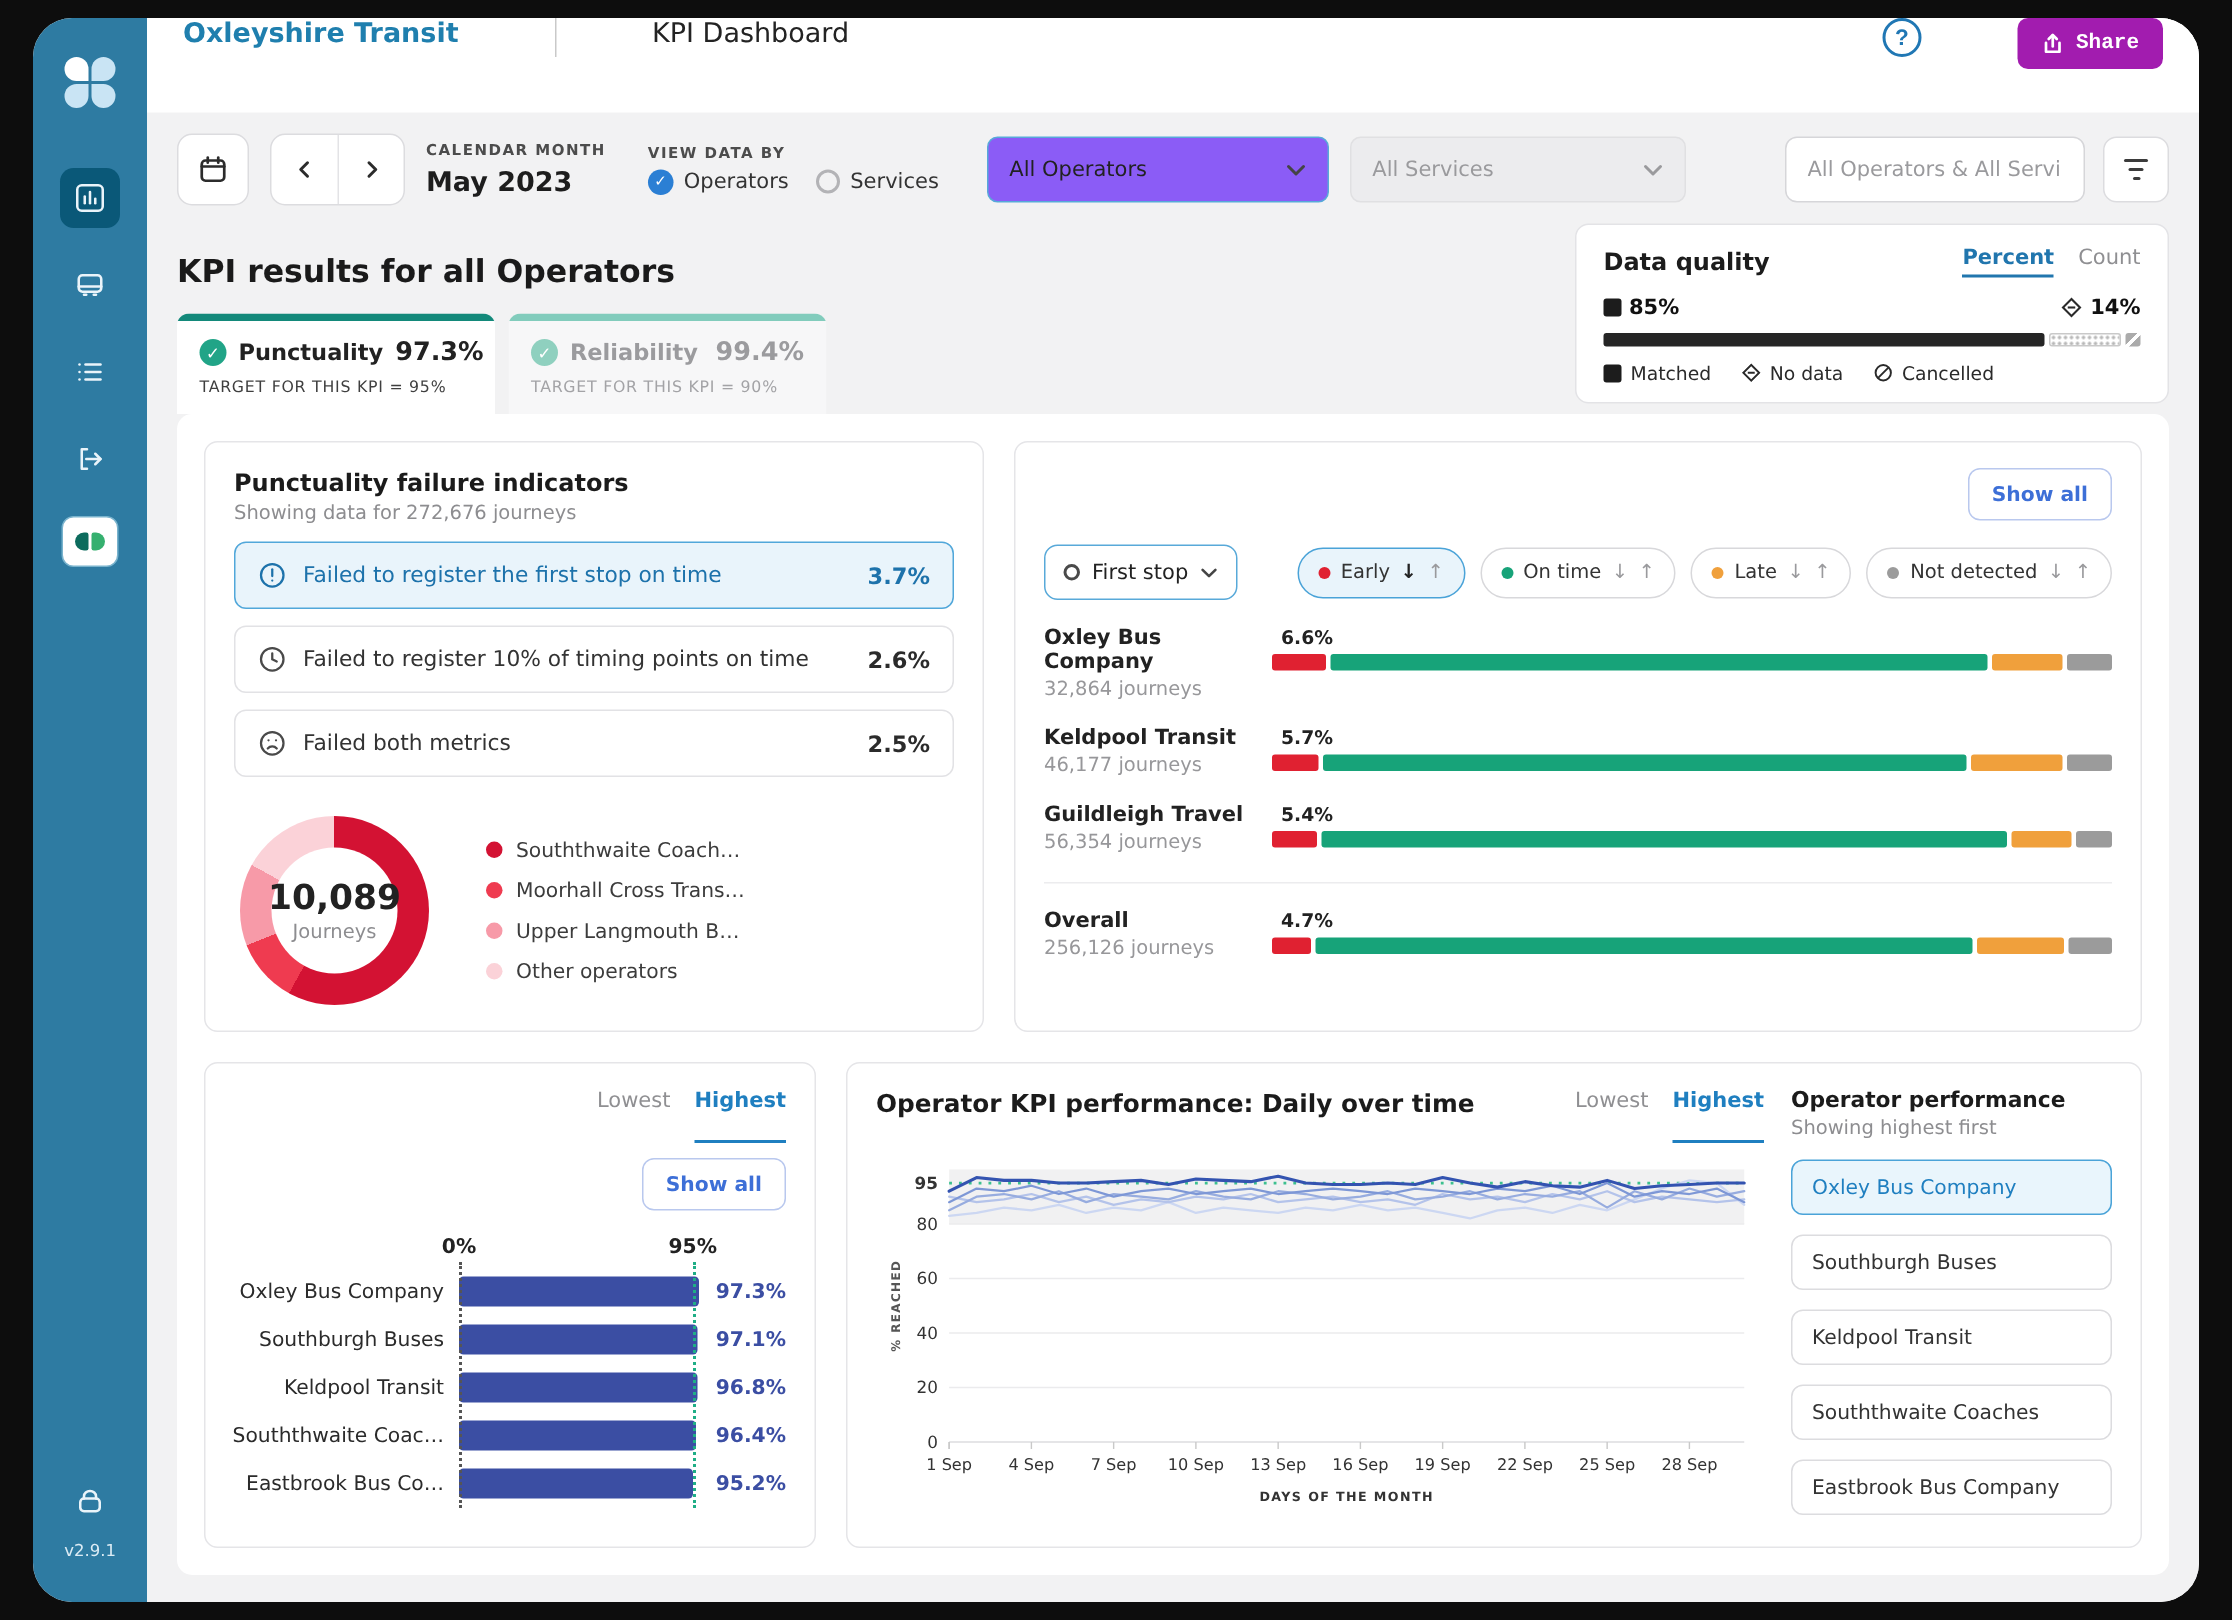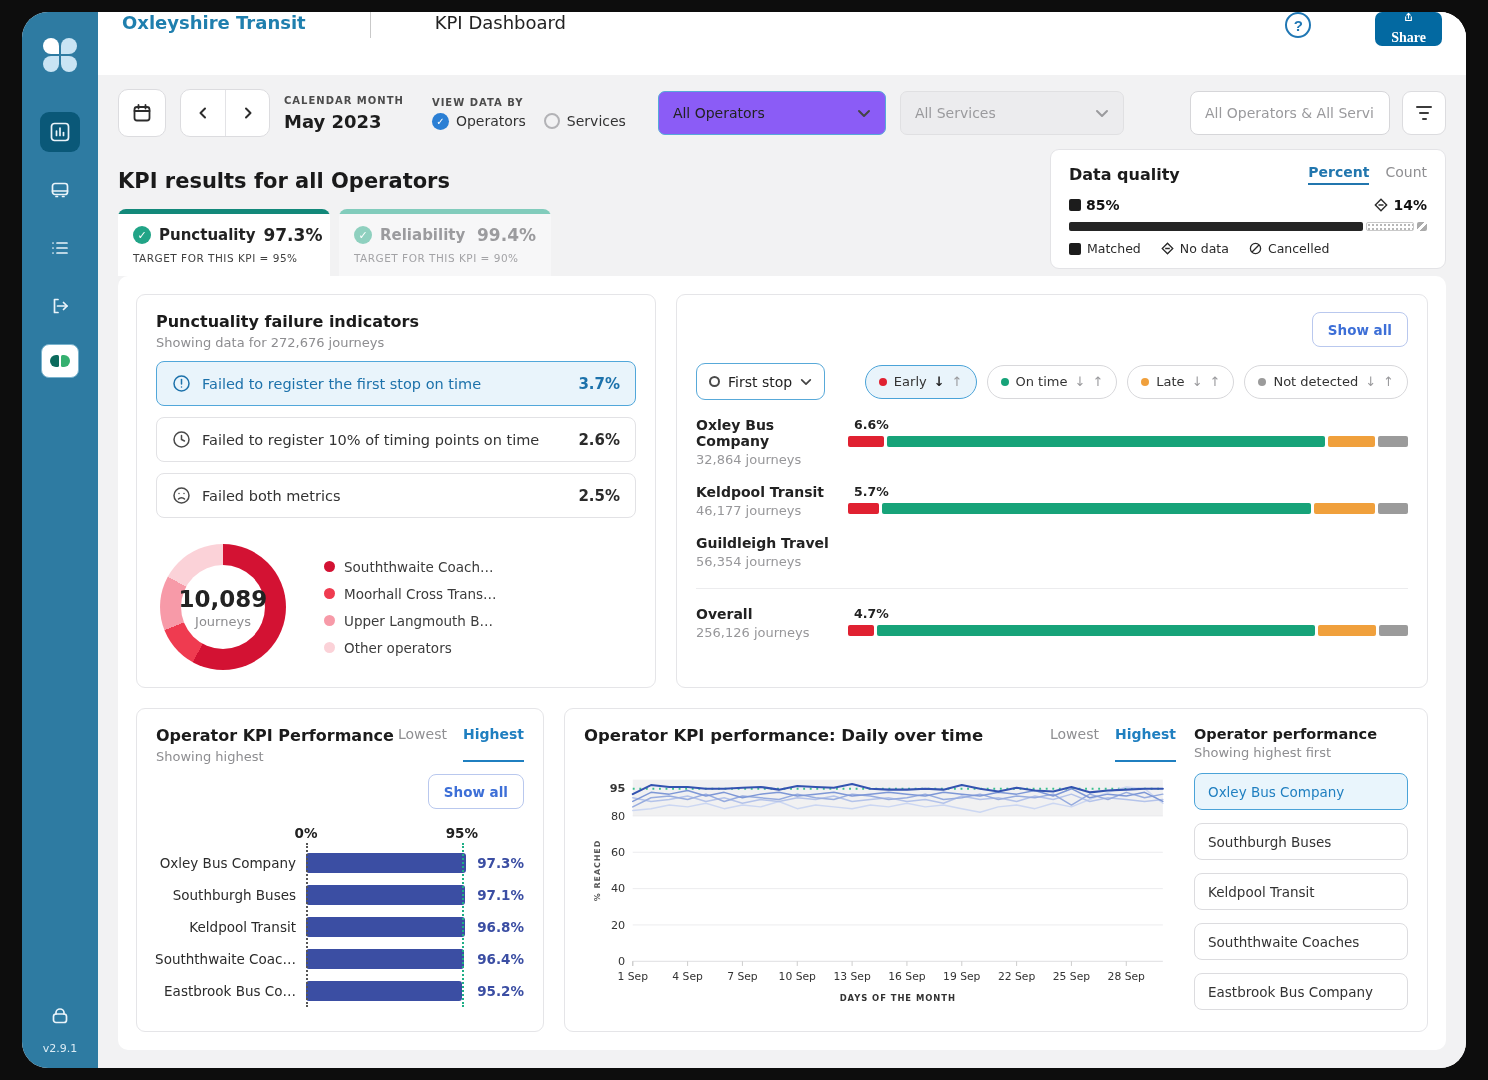--- a/index.html
+++ b/index.html
@@ -1,20 +1,20 @@
 <!DOCTYPE html>
 <html><head>
 <meta charset="utf-8">
 <style>
   * { box-sizing: border-box; margin: 0; padding: 0; }
   html,body { width:1488px; height:1080px; background:#0d0d0d; font-family:"DejaVu Sans",sans-serif; overflow:hidden; }
   .frame { position:absolute; left:22px; top:12px; width:1444px; height:1056px; border-radius:26px; overflow:hidden; display:flex; background:#fff; }
 
   
-  .sidebar { width:76px; background:#2e7ba2; display:flex; flex-direction:column; align-items:center; padding:26px 0 13px; flex-shrink:0; }
+  .sidebar { width:76px; background:#2e7ba2; display:flex; flex-direction:column; align-items:center; padding:26px 0 28px; flex-shrink:0; }
   .logo { width:34px; height:34px; display:grid; grid-template-columns:16px 16px; grid-template-rows:16px 16px; gap:2px; margin-bottom:40px; }
   .logo span { display:block; }
   .logo .p1 { background:#ffffff; border-radius:50% 50% 0 50%; }
   .logo .p2 { background:#c9e4f4; border-radius:50% 50% 50% 0; }
   .logo .p3 { background:#c9e4f4; border-radius:50% 0 50% 50%; }
   .logo .p4 { background:#c9e4f4; border-radius:0 50% 50% 50%; }
   .nav-item { width:40px; height:40px; border-radius:9px; display:flex; align-items:center; justify-content:center; margin-bottom:18px; cursor:pointer; }
   .nav-item.active { background:#0a5878; }
   .nav-item svg { stroke:#eaf4fa; fill:none; stroke-width:1.7; stroke-linecap:round; stroke-linejoin:round; }
   .app-tile { width:38px; height:34px; background:#fff; border-radius:8px; border:1px solid #79b3cd; display:flex; align-items:center; justify-content:center; gap:2px; margin-bottom:18px; cursor:pointer; }
@@ -25,21 +25,21 @@
   .version { color:#dcecf5; font-size:11px; margin-top:14px; }
 
   
   .main { flex:1; display:flex; flex-direction:column; background:#f2f2f3; min-width:0; }
   .header { height:63px; background:#fff; display:flex; align-items:flex-start; padding:0 24px; flex-shrink:0;gap:48px; }
   .brand { color:#1f7fae; font-size:18px; font-weight:bold; }
   .hdr-divider { width:1px; height:26px; background:#c9c9c9; margin:0 16px; }
   .page-title { color:#232323; font-size:18px; }
   .hdr-spacer { flex:1; }
   .help-btn { width:26px; height:26px; border-radius:50%; border:2px solid #2077b4; color:#2077b4; font-size:15px; font-weight:bold; display:flex; align-items:center; justify-content:center; margin-right:16px; cursor:pointer; background:#fff; }
-  .share-btn { height:34px; background:#0369a1; color:#fff; border:none; border-radius:7px; font-size:14px; font-weight:bold; padding:0 16px; display:flex; align-items:center; gap:8px; cursor:pointer; font-family:Liberation Serif, serif;flex-direction:column; }
+  .share-btn { height:34px; background:#a21caf; color:#fff; border:none; border-radius:7px; font-size:14px; font-weight:bold; padding:0 16px; display:flex; align-items:center; gap:8px; cursor:pointer; font-family:Liberation Mono, monospace; }
   .share-btn svg { stroke:#fff; fill:none; stroke-width:1.8; stroke-linecap:round; stroke-linejoin:round; }
 
   
   .content { flex:1; padding:14px 20px 18px; overflow:hidden; display:flex; flex-direction:column; }
   .toolbar { display:flex; align-items:center; gap:14px; }
   .icon-btn { width:48px; height:48px; background:#fff; border:1px solid #dcdcdf; border-radius:10px; display:flex; align-items:center; justify-content:center; cursor:pointer; }
   .icon-btn svg { stroke:#2c2c2c; fill:none; stroke-width:1.8; stroke-linecap:round; stroke-linejoin:round; }
   .btn-group { display:flex; background:#fff; border:1px solid #dcdcdf; border-radius:10px; overflow:hidden; height:48px; }
   .btn-group .cell { width:44px; display:flex; align-items:center; justify-content:center; cursor:pointer; }
   .btn-group .cell + .cell { border-left:1px solid #e3e3e6; }
@@ -528,20 +528,29 @@
                     <div class="ot-seg" style="width: 11%; background: rgb(240, 160, 60);"></div>
                     <div class="ot-seg" style="width: 5.5%; background: rgb(155, 155, 155);"></div>
                   </div>
                 </div>
             </div>
             <div class="ot-row">
               <div class="ot-name">
                   <div class="nm">Guildleigh Travel</div>
                   <div class="jr">56,354 journeys</div>
                 </div>
+              <div class="ot-plot">
+                  <div class="ot-pct">5.4%</div>
+                  <div class="ot-track">
+                    <div class="ot-seg" style="width: 5.4%; background: rgb(224, 33, 49);"></div>
+                    <div class="ot-seg" style="width: 82.9%; background: rgb(23, 163, 121);"></div>
+                    <div class="ot-seg" style="width: 7.3%; background: rgb(240, 160, 60);"></div>
+                    <div class="ot-seg" style="width: 4.4%; background: rgb(155, 155, 155);"></div>
+                  </div>
+                </div>
             </div>
             <div class="ot-divider"></div>
             <div class="ot-row">
               <div class="ot-name">
                   <div class="nm">Overall</div>
                   <div class="jr">256,126 journeys</div>
                 </div>
               <div class="ot-plot">
                   <div class="ot-pct">4.7%</div>
                   <div class="ot-track">
@@ -552,24 +561,20 @@
                   </div>
                 </div>
             </div>
           </div>
         </div>
 
         <div class="crow" style="flex:1">
 
           <div class="card card-okp">
             <div class="okp-head">
-              <div>
-                <div class="card-title">Operator KPI Performance</div>
-                <div class="card-sub">Showing highest</div>
-              </div>
               <span class="hl-toggle">
                 <span class="off">Lowest</span>
                 <span class="on">Highest</span>
               </span>
             </div>
             <div class="okp-showall">
                 <button class="showall-btn">Show all</button>
               </div>
             <div class="okp-chart">
               <div class="okp-axis">

